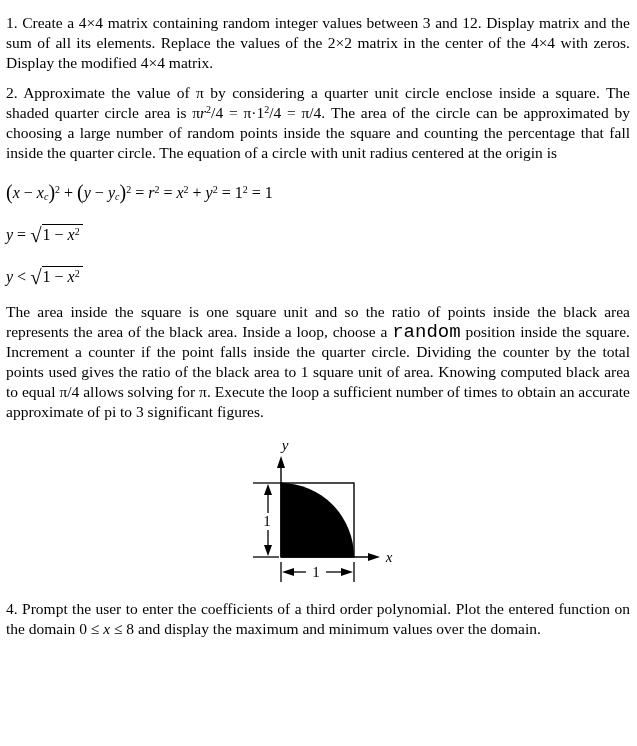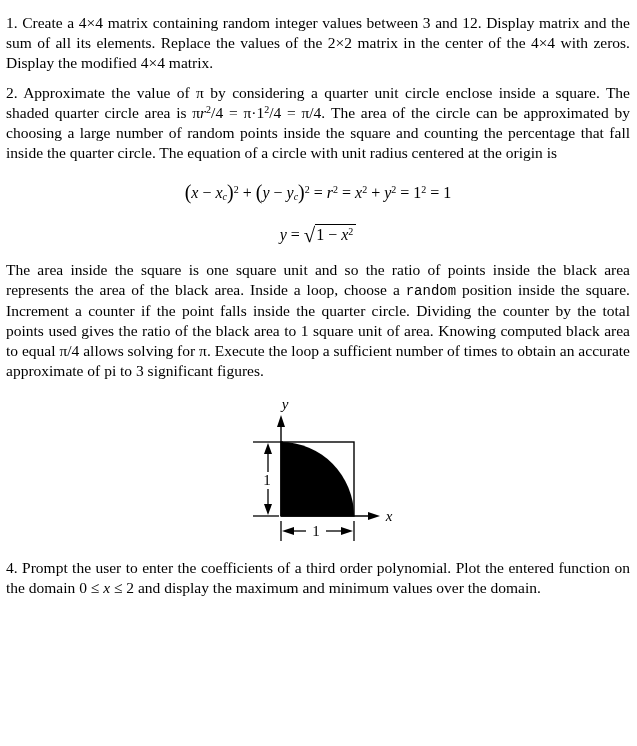--- a/index.html
+++ b/index.html
@@ -4,27 +4,27 @@
 <style>
   html,body{margin:0;padding:0;background:#fff;}
   body{
     width:637px;height:746px;overflow:hidden;
     font-family:"Liberation Serif", serif;
     font-size:15.5px;line-height:20px;color:#000;
   }
   .page{padding:13px 7px 0 6px;}
   p.para{margin:0 0 10px 0;text-align:justify;}
   .eq{
-    text-align:center;margin:18px 0 13px 0;font-size:16px;line-height:24px;
+    margin:18px 0 13px 0;font-size:16px;line-height:24px;
     white-space:nowrap;
   }
   sup{font-size:10px;line-height:0;vertical-align:5px;}
   sub{font-size:10px;line-height:0;vertical-align:-2px;font-style:italic;}
   .i{font-style:italic;}
-  .mono{font-family:"Liberation Mono", monospace;font-size:14px;}
+  .mono{font-family:"Liberation Mono", monospace;font-size:19px;}
   .paren{font-size:1.25em;line-height:0;vertical-align:-0.06em;}
   .radsign{font-size:1.3em;font-style:normal;line-height:0;position:relative;top:2px;}
   .radicand{border-top:1.3px solid #000;display:inline-block;line-height:17px;padding:1px 3px 0 1px;font-family:Liberation Serif, serif;}
   .sqrt{white-space:nowrap;}
   .figure-wrap{margin:4px 0 6px 0;}
   svg text{font-family:"Liberation Serif", serif;}
 </style>
 </head>
 <body>
 
@@ -37,20 +37,25 @@
   <div class="eq"><span class="paren">(</span><span class="i">x</span><span> − </span><span class="i">x</span><sub>c</sub><span class="paren">)</span><sup>2</sup><span> + </span><span class="paren">(</span><span class="i">y</span><span> − </span><span class="i">y</span><sub>c</sub><span class="paren">)</span><sup>2</sup><span> = </span><span class="i">r</span><sup>2</sup><span> = </span><span class="i">x</span><sup>2</sup><span> + </span><span class="i">y</span><sup>2</sup><span> = 1</span><sup>2</sup><span> = 1</span></div>
 
 
   <div class="eq">
     <span class="i">y</span>
     <span>=</span>
     <span class="sqrt"><span class="radsign">√</span><span class="radicand"><span>1 − </span><span class="i">x</span><sup>2</sup></span></span>
   </div>
 
 
+  <div class="eq">
+    <span class="i">y</span>
+    <span>&lt;</span>
+    <span class="sqrt"><span class="radsign">√</span><span class="radicand"><span>1 − </span><span class="i">x</span><sup>2</sup></span></span>
+  </div>
 
   <p class="para"><span>The area inside the square is one square unit and so the ratio of points inside the black area represents the area of the black area. Inside a loop, choose a </span><span class="mono">random</span><span> position inside the square. Increment a counter if the point falls inside the quarter circle. Dividing the counter by the total points used gives the ratio of the black area to 1 square unit of area. Knowing computed black area to equal π/4 allows solving for π. Execute the loop a sufficient number of times to obtain an accurate approximate of pi to 3 significant figures.</span></p>
 
   <div class="figure-wrap">
     <svg width="637" height="156" viewBox="0 0 637 156">
 
       <path d="M 275 125 L 275 51 A 73 74 0 0 1 348 125 Z" fill="#000"></path>
 
       <rect x="275" y="51" width="73" height="74" fill="none" stroke="#000" stroke-width="1.4"></rect>
 
@@ -74,17 +79,17 @@
       <line x1="348" y1="130" x2="348" y2="150" stroke="#000" stroke-width="1.3"></line>
       <line x1="286" y1="140" x2="300" y2="140" stroke="#000" stroke-width="1.3"></line>
       <line x1="320" y1="140" x2="338" y2="140" stroke="#000" stroke-width="1.3"></line>
       <polygon points="276,140 288,136 288,144" fill="#000"></polygon>
       <polygon points="347,140 335,136 335,144" fill="#000"></polygon>
       <text x="310" y="145" font-size="15" text-anchor="middle">1</text>
     </svg>
   </div>
 
 
-  <p class="para"><span>4. Prompt the user to enter the coefficients of a third order polynomial. Plot the entered function on the domain 0 ≤ </span><span class="i">x</span><span> ≤ 2 and display the maximum and minimum values over the domain.</span></p>
+  <p class="para"><span>4. Prompt the user to enter the coefficients of a third order polynomial. Plot the entered function on the domain 0 ≤ </span><span class="i">x</span><span> ≤ 8 and display the maximum and minimum values over the domain.</span></p>
 
   <p class="para"></p>
 
 </div>
 
 </body></html>

